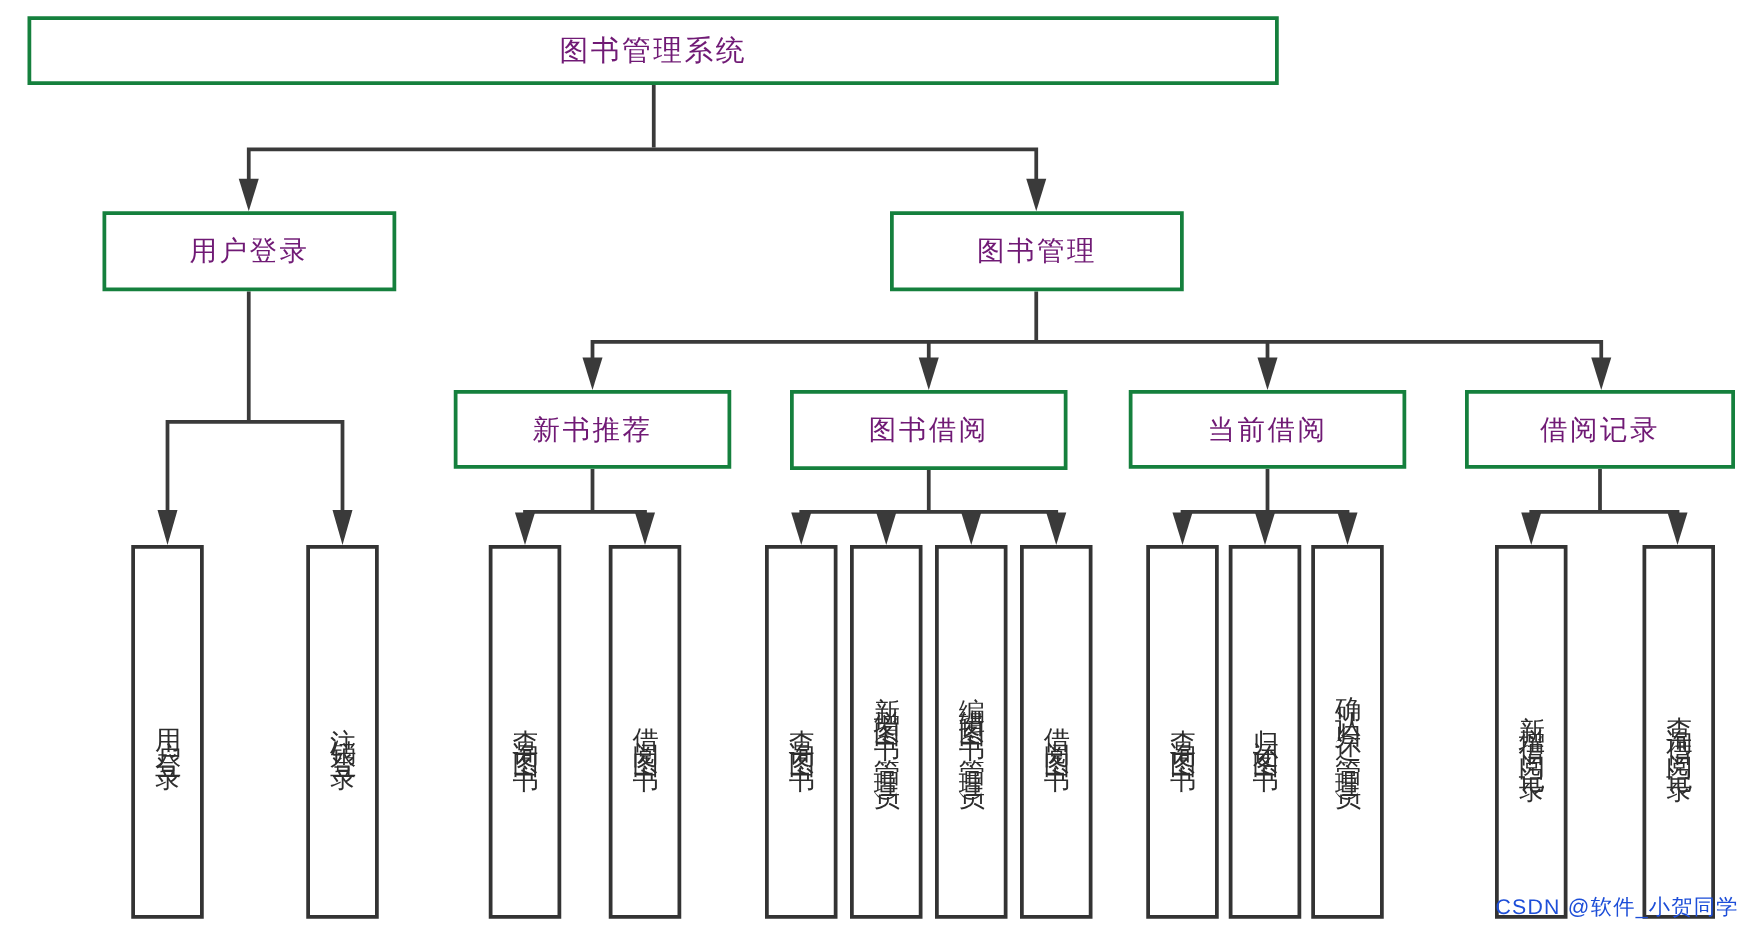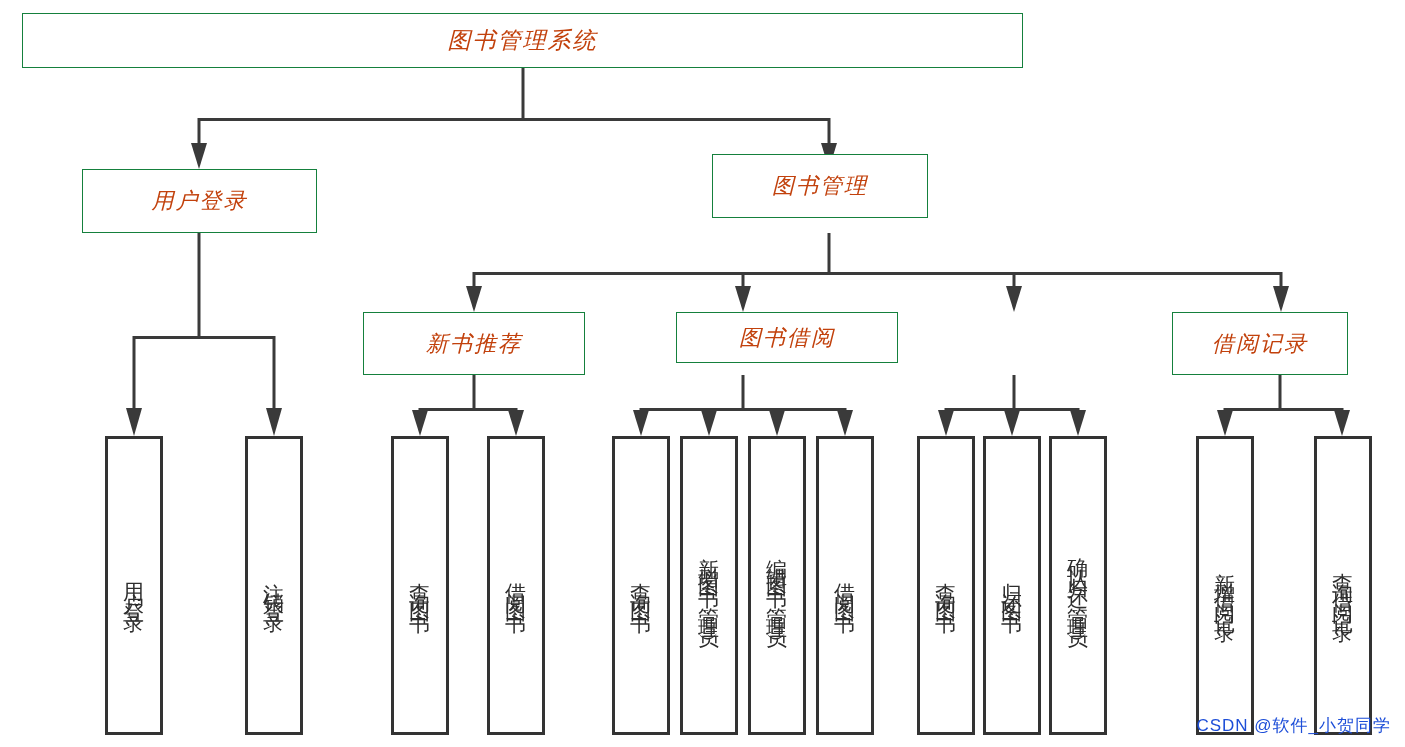--- a/index.html
+++ b/index.html
@@ -12,29 +12,28 @@
     font-family: "Liberation Sans", "DejaVu Sans", sans-serif;
   }
   .wires {
     position: absolute;
     left: 0; top: 0;
     width: 1405px; height: 747px;
   }
   .hbox {
     position: absolute;
     box-sizing: border-box;
-    border: 1px solid #15803d;
+    border: 3px solid #15803d;
     background: #ffffff;
     display: flex;
     align-items: center;
     justify-content: center;
     font-size: 22px;
     letter-spacing: 2px;
-    color: #c2410c;
-    font-style: italic;
+    color: #701a75;
   }
   .hbox.root { font-size: 23px; }
   .vbox {
     position: absolute;
     box-sizing: border-box;
     border: 3px solid #333333;
     background: #ffffff;
     display: flex;
     align-items: center;
     justify-content: center;
@@ -110,25 +109,26 @@
       <polygon points="1070,410 1086,410 1078,436"></polygon>
 
       <polygon points="1217,410 1233,410 1225,436"></polygon>
       <polygon points="1334,410 1350,410 1342,436"></polygon>
     </g>
   </svg>
 
   <div class="hbox root" style="left:22px; top:13px; width:1001px; height:55px;">图书管理系统</div>
 
   <div class="hbox" style="left:82px; top:169px; width:235px; height:64px;">用户登录</div>
-  <div class="hbox" style="left:712px; top:154px; width:216px; height:64px;">图书管理</div>
+  <div class="hbox" style="left:712px; top:169px; width:235px; height:64px;">图书管理</div>
 
   <div class="hbox" style="left:363px; top:312px; width:222px; height:63px;text-align:right;">新书推荐</div>
-  <div class="hbox" style="left:632px; top:312px; width:222px; height:51px;margin-left:44px;">图书借阅</div>
-  <div class="hbox" style="left:1172px; top:312px; width:176px; height:63px;">借阅记录</div>
+  <div class="hbox" style="left:632px; top:312px; width:222px; height:64px;">图书借阅</div>
+  <div class="hbox" style="left:903px; top:312px; width:222px; height:63px;">当前借阅</div>
+  <div class="hbox" style="left:1172px; top:312px; width:216px; height:63px;">借阅记录</div>
 
   <div class="vbox" style="left:105px;">
     <span class="vtext">用户登录</span>
   </div>
   <div class="vbox" style="left:245px;">
     <span class="vtext">注销登录</span>
   </div>
 
   <div class="vbox" style="left:391px;">
     <span class="vtext">查询图书</span>

